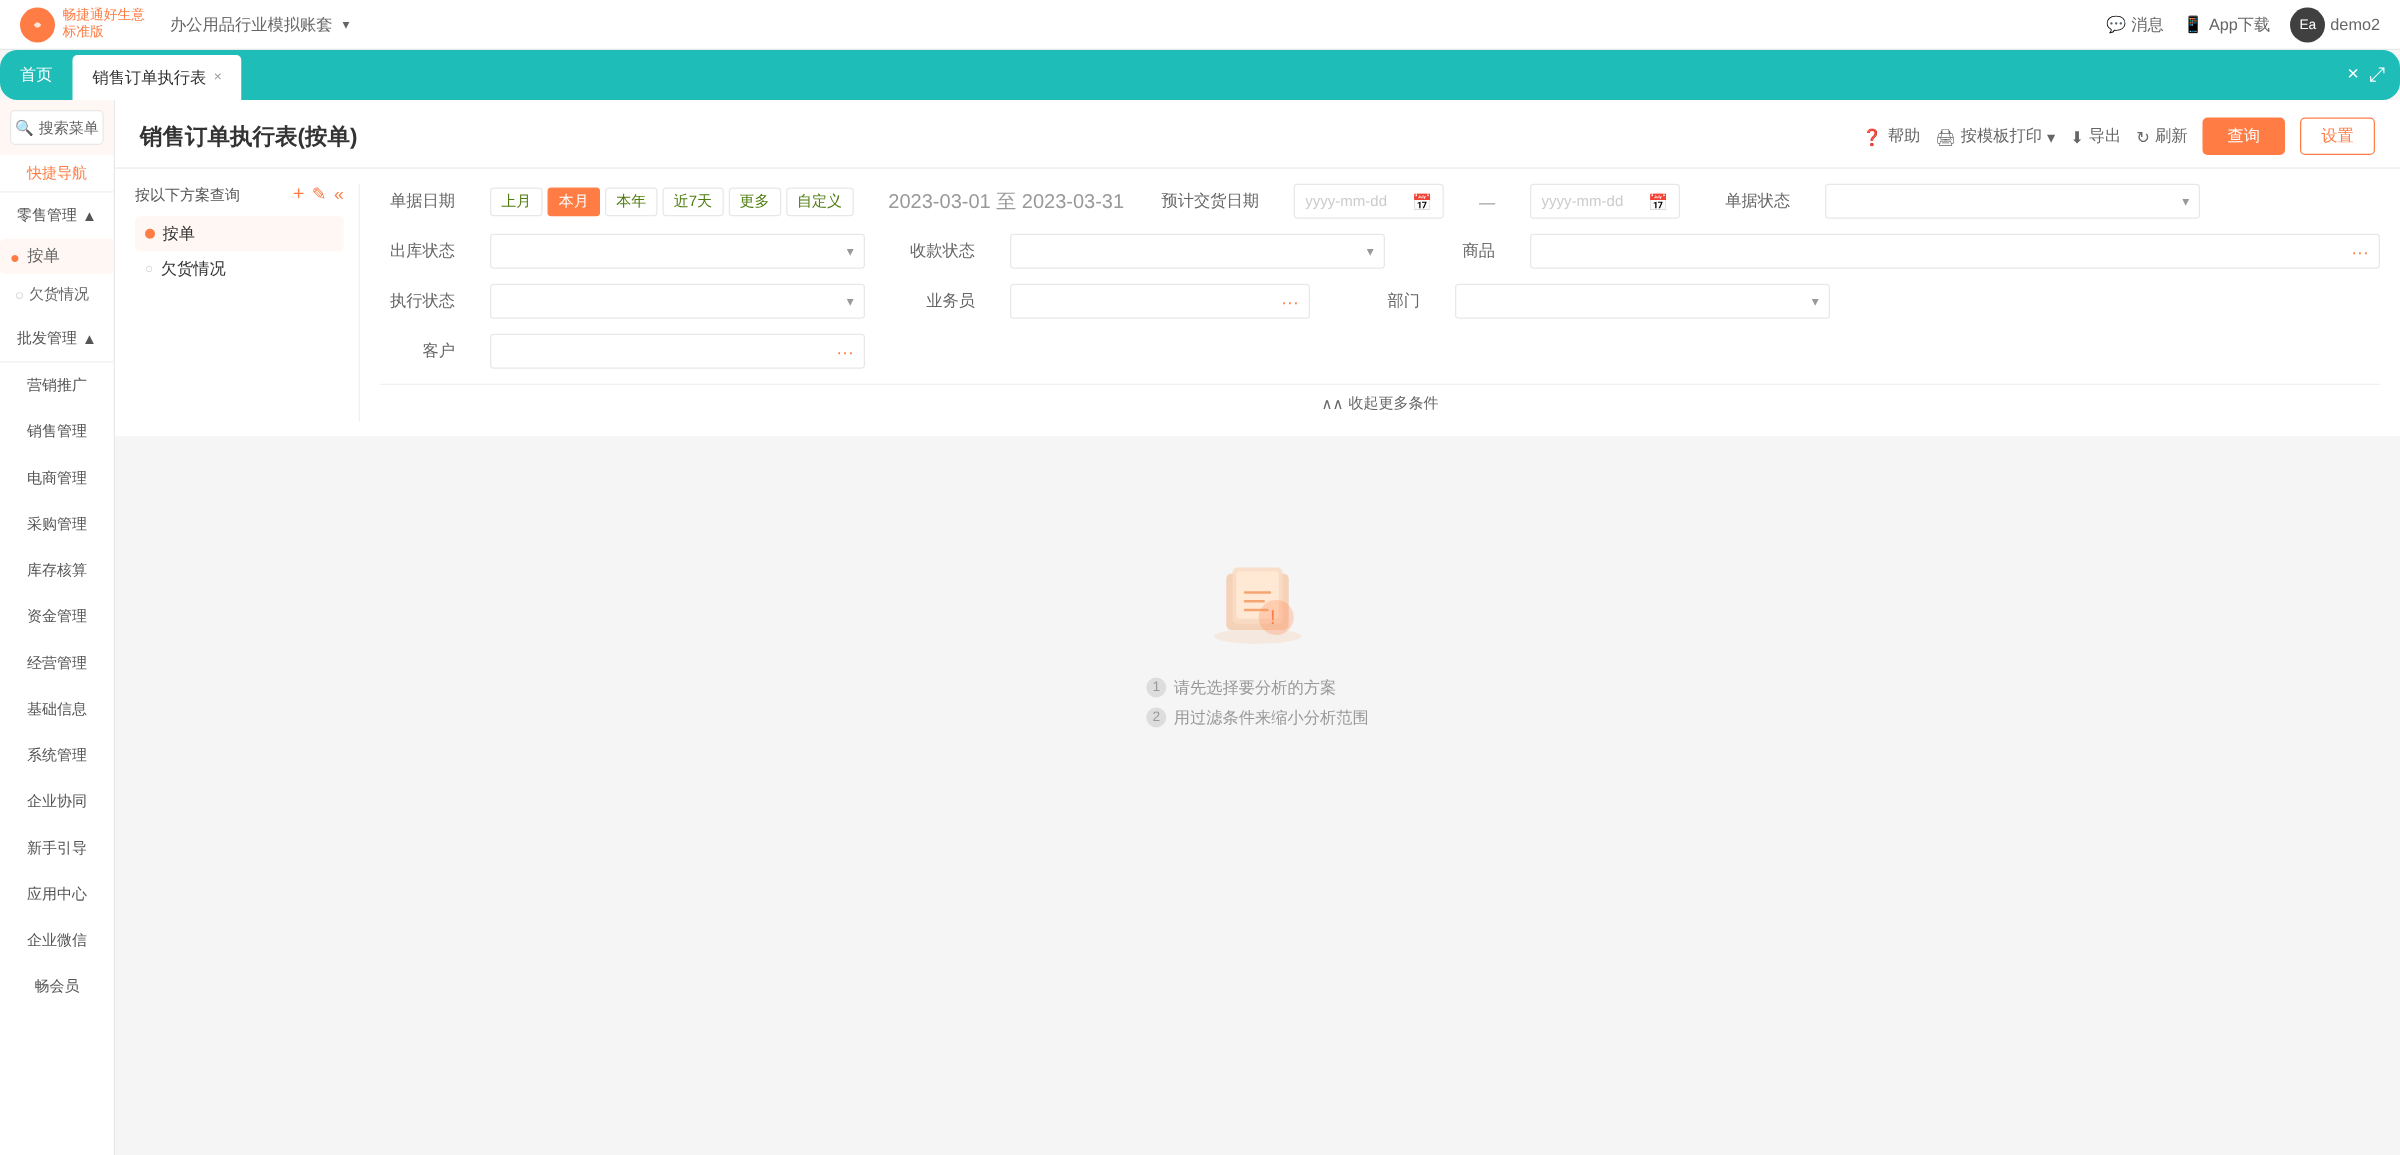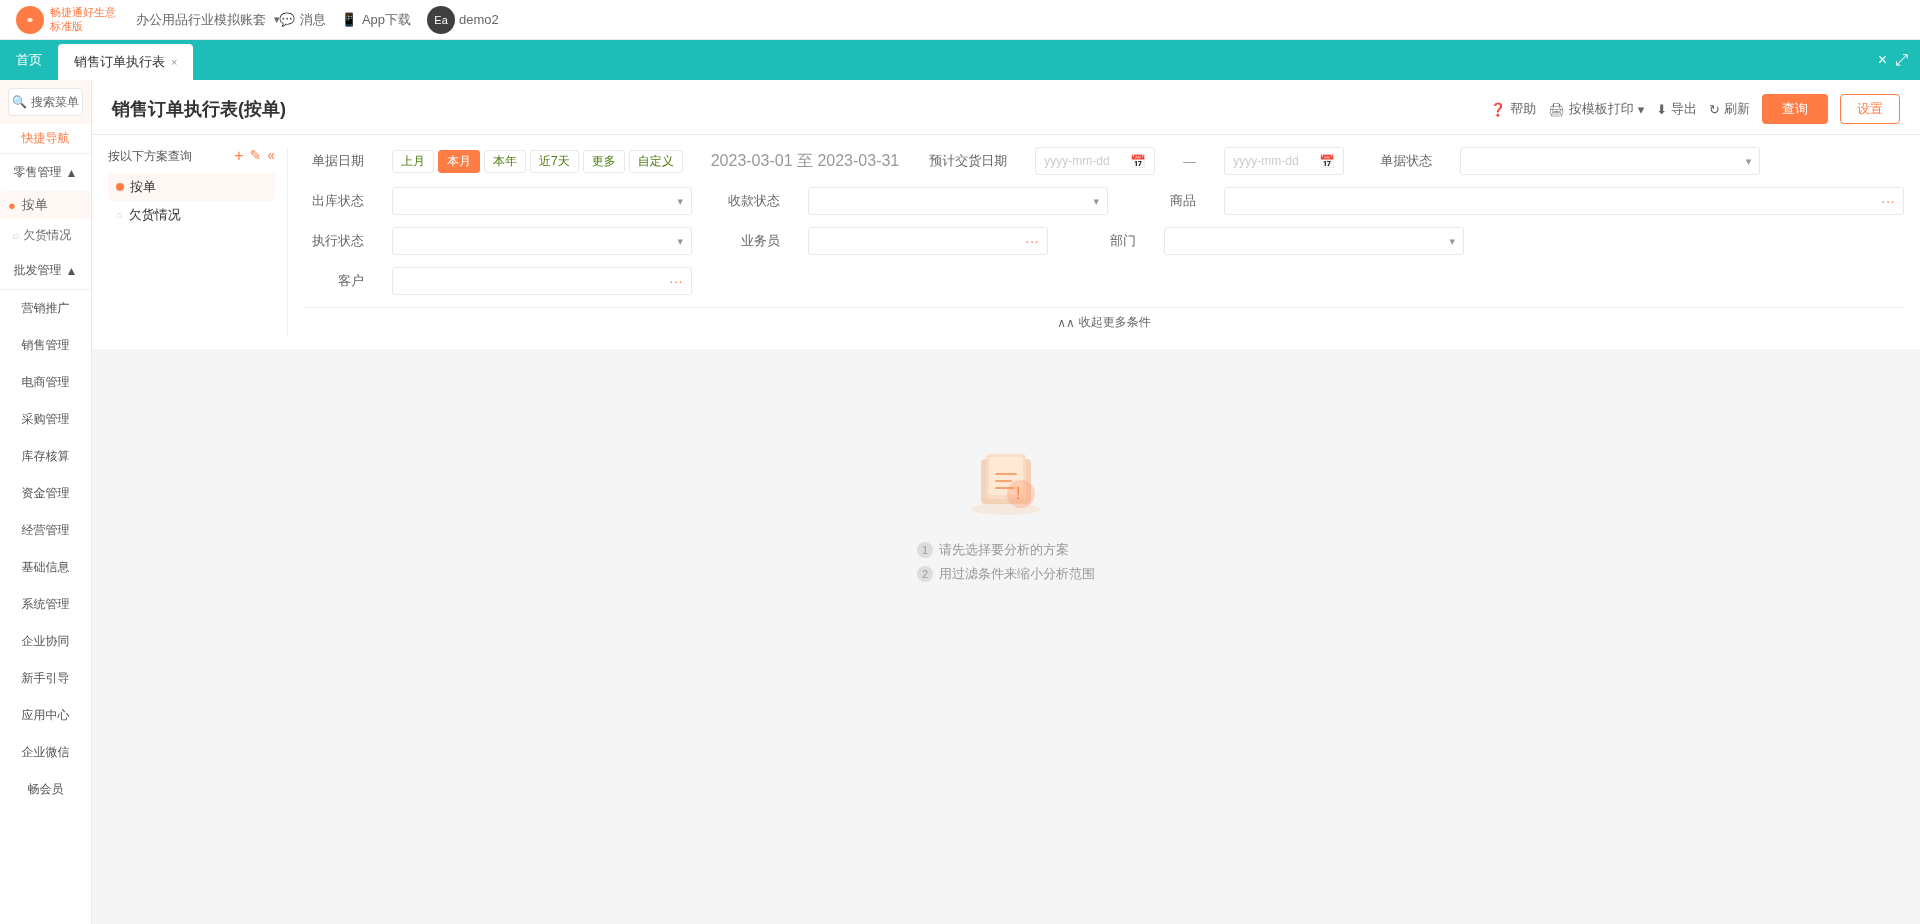--- a/index.html
+++ b/index.html
@@ -1,31 +1,31 @@
 <!DOCTYPE html>
 <html><head>
   <meta charset="utf-8">
   <style>
     * { box-sizing: border-box; margin: 0; padding: 0; }
     body { font-family: 'Microsoft YaHei', Arial, sans-serif; font-size: 13px; background: #f5f5f5; color: #333; height: 924px; overflow: hidden; display: flex; flex-direction: column; }
 
     
-    .top-bar { height: 40px; background: #fff; display: flex; align-items: center; justify-content: flex-start; padding: 0 16px; border-bottom: 1px solid #e8e8e8; flex-shrink: 0; }
+    .top-bar { height: 40px; background: #fff; display: flex; align-items: center; justify-content: space-between; padding: 0 16px; border-bottom: 1px solid #e8e8e8; flex-shrink: 0; }
     .top-bar-left { display: flex; align-items: center; gap: 8px; }
     .logo-area { display: flex; align-items: center; gap: 6px; }
     .logo-icon { width: 28px; height: 28px; background: #ff7d45; border-radius: 50%; display: flex; align-items: center; justify-content: center; color: white; font-size: 10px; font-weight: bold; }
     .logo-text { font-size: 11px; color: #ff7d45; line-height: 1.2; }
     .top-bar-title { font-size: 13px; color: #666; margin-left: 12px; }
     .top-bar-dropdown { color: #666; cursor: pointer; font-size: 11px; }
     .top-bar-right { display: flex; align-items: center; gap: 16px; }
     .top-bar-right-item { display: flex; align-items: center; gap: 4px; color: #666; font-size: 13px; cursor: pointer; }
     .avatar { width: 28px; height: 28px; border-radius: 50%; background: #404040; display: flex; align-items: center; justify-content: center; color: white; font-size: 11px; }
 
     
-    .tab-bar { height: 40px; background: #1ebdb8; display: flex; align-items: center; padding: 0 0; flex-shrink: 0; }
+    .tab-bar { height: 40px; background: #1ebdb8; display: flex; align-items: center; padding: 0 0; flex-shrink: 0; border-radius: 14px; }
     .tab-item { height: 40px; display: flex; align-items: center; padding: 0 16px; color: white; font-size: 13px; cursor: pointer; gap: 6px; }
     .tab-item.home { background: transparent; }
     .tab-item.active { background: white; color: #333; border-radius: 4px 4px 0 0; margin-top: 4px; height: 36px; }
     .tab-close { font-size: 11px; color: #999; cursor: pointer; }
     .tab-bar-actions { margin-left: auto; display: flex; align-items: center; gap: 8px; padding-right: 12px; }
     .tab-bar-actions span { color: white; cursor: pointer; font-size: 16px; }
 
     
     .main-layout { display: flex; flex: 1; overflow: hidden; }
 

